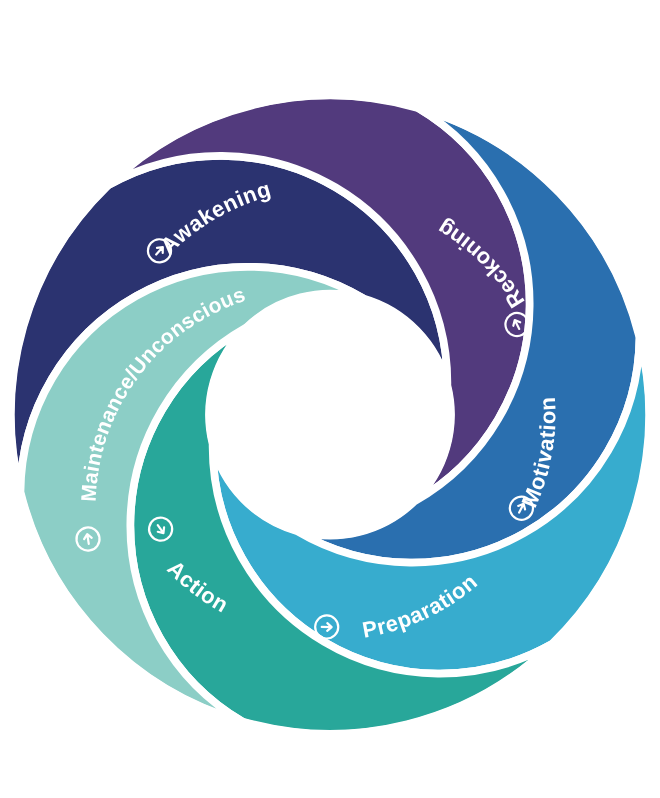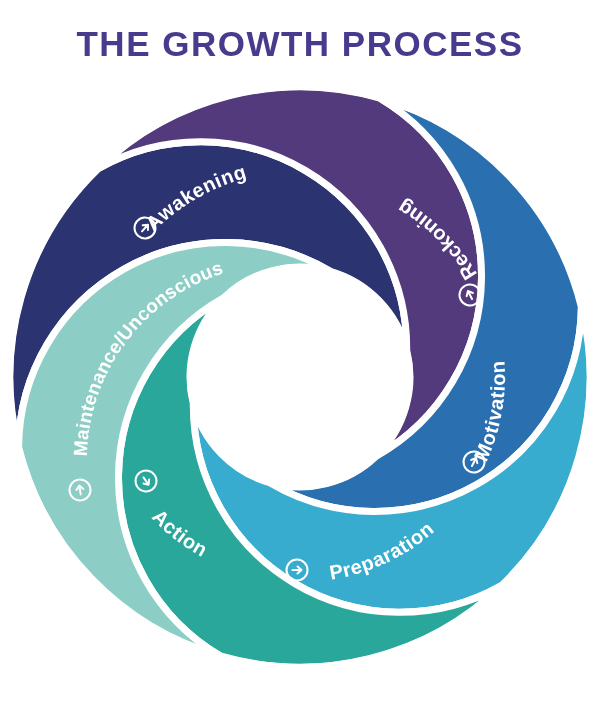--- a/index.html
+++ b/index.html
@@ -13,21 +13,20 @@
   .label-text-long{font-size:19px;font-weight:700;letter-spacing:0.2px;fill:#fff;}
   .arc-guide{fill:none;stroke:none;}
   .arrow-circle{fill:none;stroke:#fff;stroke-width:2;}
   .arrow-glyph{fill:none;stroke:#fff;stroke-width:2;stroke-linecap:round;stroke-linejoin:round;}
 </style>
 </head>
 <body>
 
 <div class="stage">
 
-  <div class="title">THE GROWTH PROCESS</div>
 
   <svg class="diagram-svg" width="600" height="725" viewBox="0 0 600 725" xmlns="http://www.w3.org/2000/svg">
 
     <g>
       <path class="blade" d="M 18.6 447.2 A 290 290 0 0 1 98.5 168.4 A 206.6 206.6 0 0 1 406.7 350.4 A 110 110 0 0 0 330.3 271.3 A 206.6 206.6 0 0 0 18.6 447.2 Z" fill="#2B3370"></path>
       <path class="blade" d="M 98.5 168.4 A 290 290 0 0 1 379.9 98.2 A 206.6 206.6 0 0 1 376.4 456.1 A 110 110 0 0 0 406.7 350.4 A 206.6 206.6 0 0 0 98.5 168.4 Z" fill="#523A7D"></path>
       <path class="blade" d="M 379.9 98.2 A 290 290 0 0 1 581.4 306.9 A 206.6 206.6 0 0 1 269.7 482.7 A 110 110 0 0 0 376.4 456.1 A 206.6 206.6 0 0 0 379.9 98.2 Z" fill="#2A6FAF"></path>
       <path class="blade" d="M 581.4 306.9 A 290 290 0 0 1 501.5 585.6 A 206.6 206.6 0 0 1 193.3 403.6 A 110 110 0 0 0 269.7 482.7 A 206.6 206.6 0 0 0 581.4 306.9 Z" fill="#37ACCE"></path>
       <path class="blade" d="M 501.5 585.6 A 290 290 0 0 1 220.1 655.8 A 206.6 206.6 0 0 1 223.6 297.9 A 110 110 0 0 0 193.3 403.6 A 206.6 206.6 0 0 0 501.5 585.6 Z" fill="#28A79A"></path>
       <path class="blade" d="M 220.1 655.8 A 290 290 0 0 1 18.6 447.2 A 206.6 206.6 0 0 1 330.3 271.3 A 110 110 0 0 0 223.6 297.9 A 206.6 206.6 0 0 0 220.1 655.8 Z" fill="#8CCEC6"></path>

